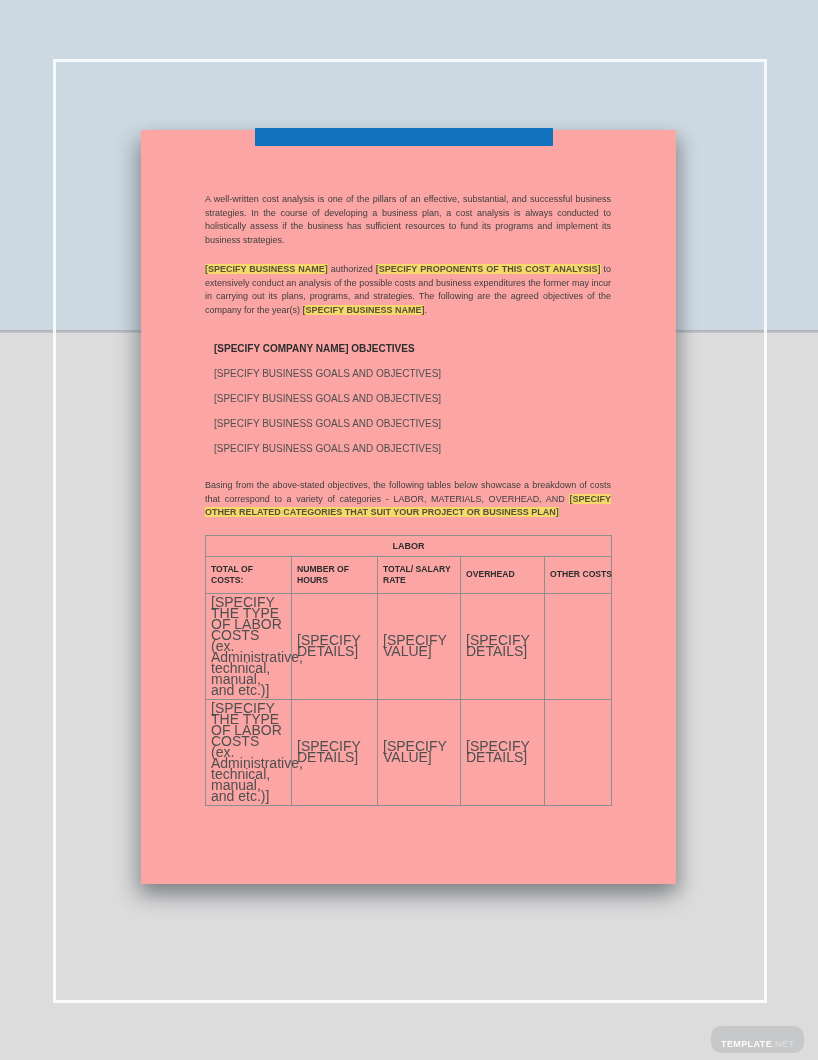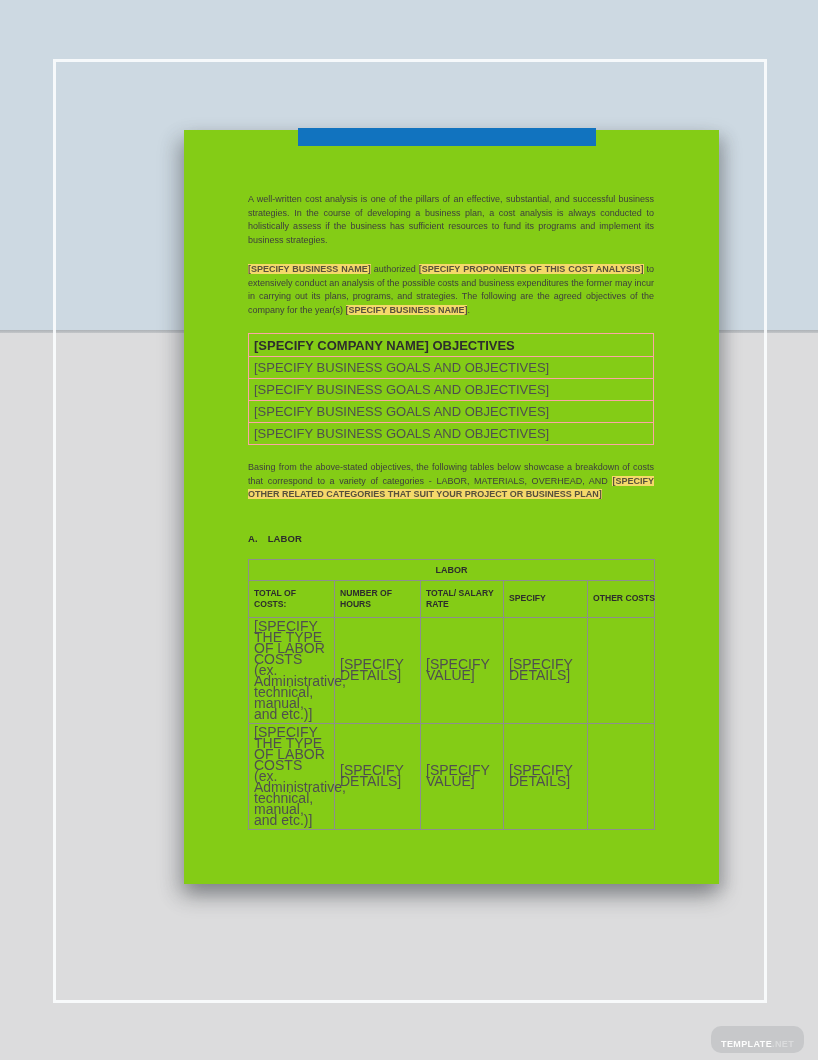--- a/index.html
+++ b/index.html
@@ -9,35 +9,34 @@
   }
   .bg-top { position:absolute; left:0; top:0; width:818px; height:331px; background:#cdd9e2; }
   .bg-bottom { position:absolute; left:0; top:331px; width:818px; height:729px; background:#dcdcdd; }
   .bg-divider { position:absolute; left:0; top:330px; width:818px; height:3px;
     background:linear-gradient(180deg,#aeb2b6 0%,#c3c6c9 100%); }
   .frame {
     position:absolute; left:53px; top:59px; width:714px; height:944px;
     box-sizing:border-box; border:3px solid rgba(250,252,253,0.92);
   }
   .doc-page {
-    position:absolute; left:141px; top:130px; width:535px; height:754px; background:#84cc16;
+    position:absolute; left:141px; top:130px; width:535px; height:754px; background:#fca5a5;
     box-shadow: 0 11px 20px rgba(84,87,92,0.48), -8px 10px 18px rgba(84,87,92,0.22), 8px 6px 12px rgba(84,87,92,0.16);
-    margin-left: 43px;
   }
   .blue-bar { position:absolute; left:114px; top:-2px; width:298px; height:18px; background:#1173bf; }
   .doc-content { padding:63px 65px 0 64px; }
   .doc-par {
     margin:0; font-size:9px; line-height:13.5px; color:#3e3e3e; text-align:justify;
   }
   .mt16 { margin-top:16px; }
   .hl { background:#f5d96a; color:#57513c;font-weight:bold; }
   
   table.objectives { border-collapse:collapse; width:100%; margin-top:16px; table-layout:fixed; }
   table.objectives td {
-    border:1px solid #fca5a5; font-size:13px; padding:0 5px; color:#4f4f4f; height:21px;
+    border:4px solid #fca5a5; font-size:10px; padding:0 5px; color:#4f4f4f; height:21px;
   }
   table.objectives tr:first-child td { font-weight:bold; color:#2d2d2d; height:22px; }
   
   table.labor { border-collapse:collapse; width:100%; margin-top:15px; table-layout:fixed; }
   table.labor col.c1 { width:86px; } table.labor col.c2 { width:86px; }
   table.labor col.c3 { width:83px; } table.labor col.c4 { width:84px; }
   table.labor col.c5 { width:67px; }
   table.labor td { border:1px solid #8e8e8e; font-size:14px; padding:3px 5px; color:#4f4f4f; }
   table.labor tr.labor-title-row td {
     text-align:center; font-weight:bold; color:#2d2d2d; font-size:9px; height:18px; padding:1px 4px;
@@ -92,42 +91,39 @@
               <td>[SPECIFY BUSINESS GOALS AND OBJECTIVES]</td>
             </tr>
             <tr>
               <td>[SPECIFY BUSINESS GOALS AND OBJECTIVES]</td>
             </tr>
           </tbody>
       </table>
 
       <p class="doc-par mt16"><span>Basing from the above-stated objectives, the following tables below showcase a breakdown of costs that correspond to a variety of categories - LABOR, MATERIALS, OVERHEAD, AND </span><span class="hl">[SPECIFY OTHER RELATED CATEGORIES THAT SUIT YOUR PROJECT OR BUSINESS PLAN]</span></p>
 
-      <p class="section-heading">
-        <span class="sec-num">A.</span><span class="sec-title">LABOR</span>
-      </p>
 
 
       <table class="labor">
         <colgroup>
           <col class="c1">
             <col class="c2">
             <col class="c3">
             <col class="c4">
             <col class="c5">
         </colgroup>
         <tbody>
           <tr class="labor-title-row">
             <td colspan="5">LABOR</td>
           </tr>
           <tr class="labor-head-row">
               <td>TOTAL OF COSTS:</td>
               <td>NUMBER OF HOURS</td>
               <td>TOTAL/ SALARY RATE</td>
-              <td>SPECIFY</td>
+              <td>OVERHEAD</td>
               <td>OTHER COSTS</td>
             </tr>
         <tr class="labor-body-row">
               <td>[SPECIFY THE TYPE OF LABOR COSTS (ex. Administrative, technical, manual, and etc.)]</td>
               <td>[SPECIFY DETAILS]</td>
               <td>[SPECIFY VALUE]</td>
               <td>[SPECIFY DETAILS]</td>
               <td></td>
             </tr>
             <tr class="labor-body-row">

